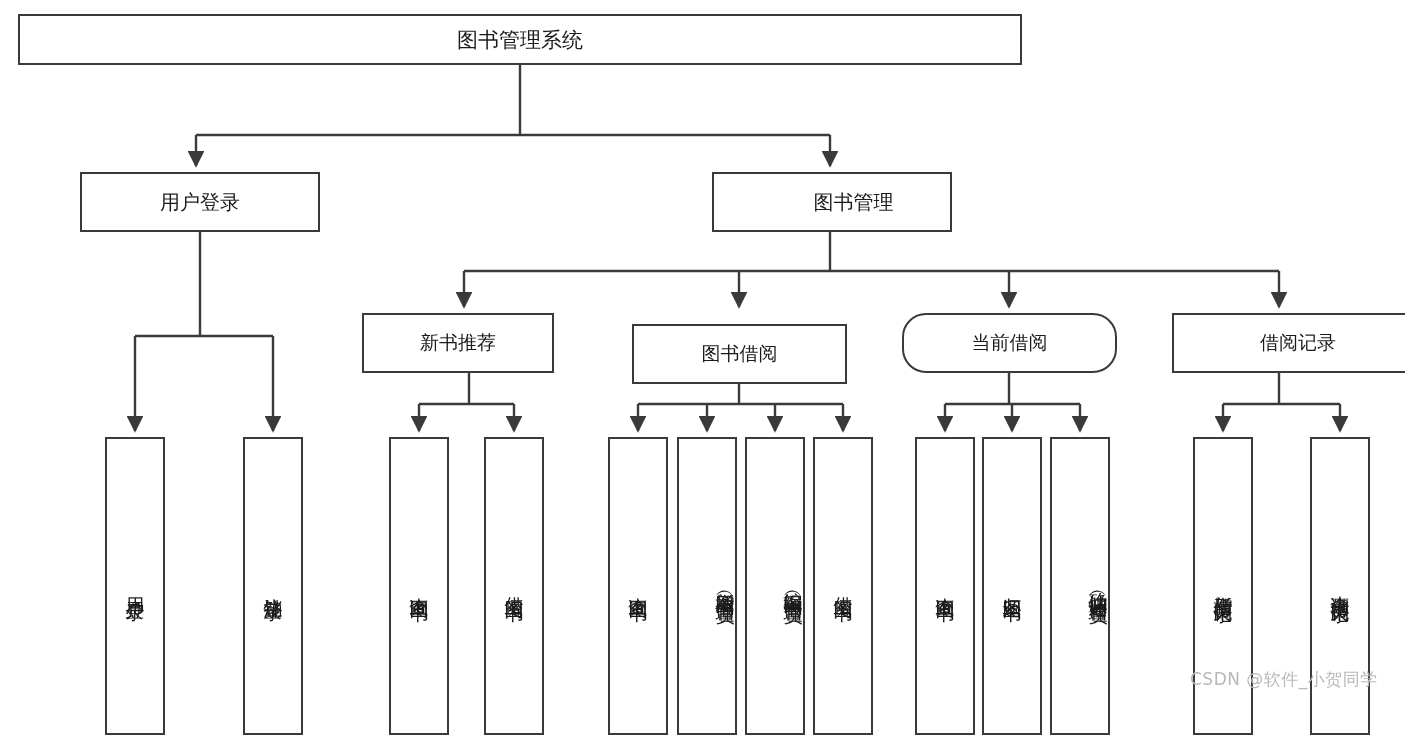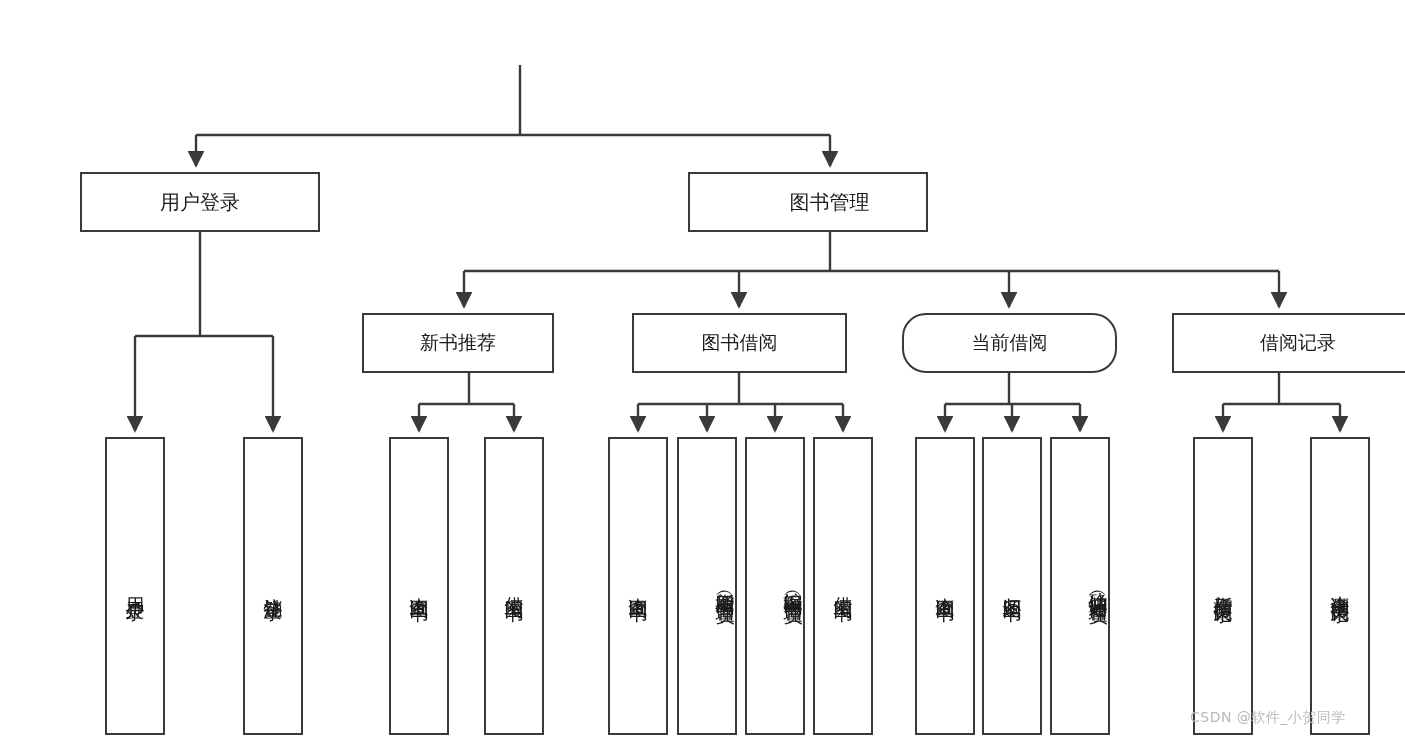--- a/index.html
+++ b/index.html
@@ -35,22 +35,22 @@
     letter-spacing:2px;
     line-height:1.05;
     padding-top:6px;
     padding-bottom:6px;
     align-items:flex-start;
     justify-content:center;
   }
   .node.leaf.mid{align-items:center;}
   .watermark{
     position:absolute;
-    left:1190px;top:709px;
-    font-size:14px;
+    left:1190px;top:668px;
+    font-size:17px;
     color:#b9b9b9;
     letter-spacing:0.5px;
     white-space:nowrap;
     pointer-events:none;
   }
   svg.edges{
     position:absolute;left:0;top:0;width:1405px;height:747px;
     pointer-events:none;
   }
   svg.edges path,svg.edges line{
@@ -104,26 +104,27 @@
     <line x1="945" y1="404" x2="945" y2="431" marker-end="url(#arrow)"></line>
     <line x1="1012" y1="404" x2="1012" y2="431" marker-end="url(#arrow)"></line>
     <line x1="1080" y1="404" x2="1080" y2="431" marker-end="url(#arrow)"></line>
 
     <line x1="1279" y1="373" x2="1279" y2="404"></line>
     <line x1="1223" y1="404" x2="1340" y2="404"></line>
     <line x1="1223" y1="404" x2="1223" y2="431" marker-end="url(#arrow)"></line>
     <line x1="1340" y1="404" x2="1340" y2="431" marker-end="url(#arrow)"></line>
   </svg>
 
+  <div class="node l0" style="left:18px;top:14px;width:1004px;height:51px;">图书管理系统</div>
 
   <div class="node l1" style="left:80px;top:172px;width:240px;height:60px;">用户登录</div>
-  <div class="node l1" style="left:688px;top:172px;width:240px;height:60px;padding-left:43px;">图书管理</div>
+  <div class="node l1" style="left:712px;top:172px;width:240px;height:60px;padding-left:43px;">图书管理</div>
 
   <div class="node l2" style="left:362px;top:313px;width:192px;height:60px;">新书推荐</div>
-  <div class="node l2" style="left:632px;top:313px;width:215px;height:60px;">图书借阅</div>
+  <div class="node l2" style="left:632px;top:324px;width:215px;height:60px;">图书借阅</div>
   <div class="node l2" style="left:902px;top:313px;width:215px;height:60px;border-radius:24px;">当前借阅</div>
   <div class="node l2" style="left:1172px;top:313px;width:252px;height:60px;">借阅记录</div>
 
   <div class="node leaf mid" style="left:105px;top:437px;width:60px;height:298px;">用户登录</div>
   <div class="node leaf mid" style="left:243px;top:437px;width:60px;height:298px;">注销登录</div>
 
   <div class="node leaf mid" style="left:389px;top:437px;width:60px;height:298px;">查询图书</div>
   <div class="node leaf mid" style="left:484px;top:437px;width:60px;height:298px;">借阅图书</div>
 
   <div class="node leaf mid" style="left:608px;top:437px;width:60px;height:298px;">查询图书</div>

